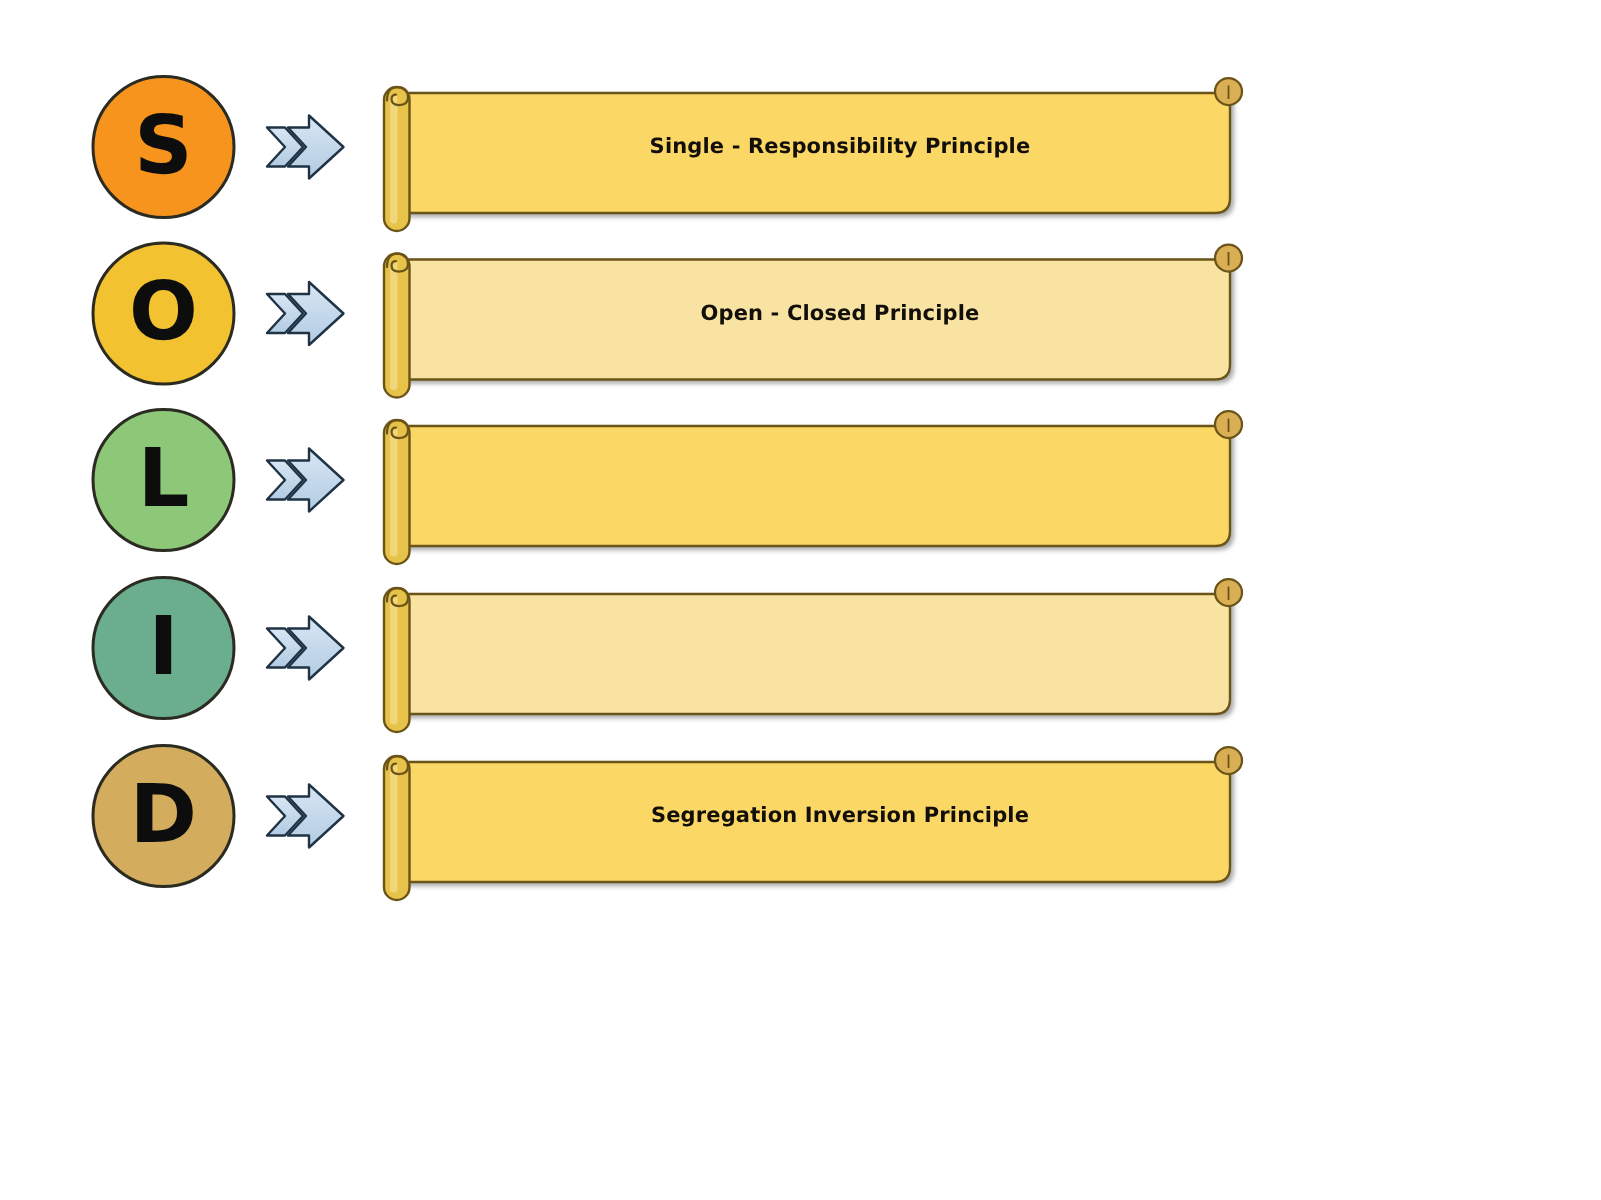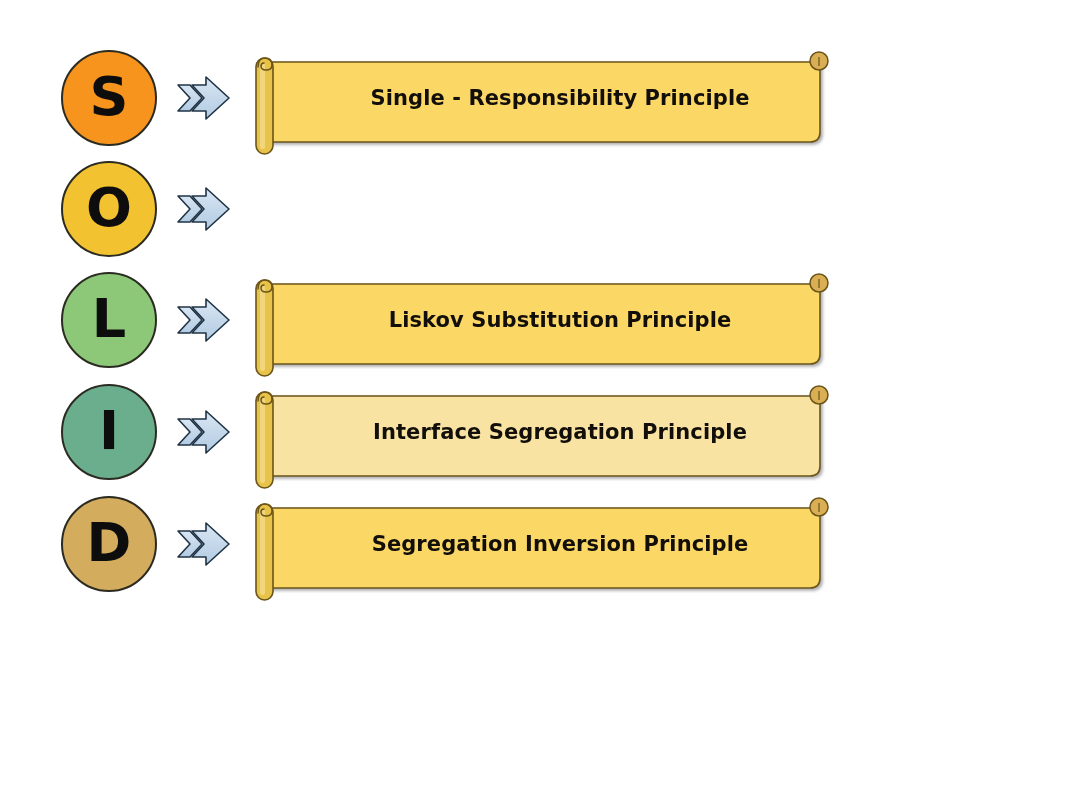--- a/index.html
+++ b/index.html
@@ -94,21 +94,21 @@
     align-items: center;
     justify-content: center;
     text-align: center;
     padding: 0 18px;
     box-sizing: border-box;
     pointer-events: none;
   }
   .scroll-label span {
     font-family: "DejaVu Sans", sans-serif;
     font-weight: bold;
-    font-size: 21px;
+    font-size: 14px;
     line-height: 1.15;
     color: #120f0b;
     letter-spacing: 0.1px;
   }
 </style>
 </head>
 <body>
 
 <div id="diagram">
     <div class="row" style="top: 50px;">
@@ -161,20 +161,38 @@
             <linearGradient id="arrGrad1" x1="0" y1="0" x2="0" y2="1">
               <stop offset="0%" stop-color="#D9E6F3"></stop>
               <stop offset="55%" stop-color="#C3D7EA"></stop>
               <stop offset="100%" stop-color="#B2CBE2"></stop>
             </linearGradient>
           </defs>
           <path d="M2,11 L14,11 L26,24 L14,37 L2,37 L14,24 Z" fill="url(#arrGrad1)" stroke="#1F3345" stroke-width="1.6" stroke-linejoin="round"></path>
           <path d="M16,11 L30,11 L30,3 L53,24 L30,45 L30,37 L16,37 L28,24 Z" fill="url(#arrGrad1)" stroke="#1F3345" stroke-width="1.6" stroke-linejoin="round"></path>
         </svg>
       </div>
+      <div class="scroll">
+        <svg width="592" height="104" viewBox="0 0 592 104">
+          <defs>
+            <filter id="sh1" x="-10%" y="-10%" width="130%" height="140%">
+              <feDropShadow dx="2" dy="2" stdDeviation="1.4" flood-color="#6a6a6a" flood-opacity="0.55"></feDropShadow>
+            </filter>
+          </defs>
+          <path d="M18,8 L574,8 L574,78 Q574,88 564,88 L18,88 Z" fill="#F9E3A2" stroke="#6B5418" stroke-width="1.6" filter="url(#sh1)"></path>
+          <circle cx="573" cy="7" r="9" fill="#D9AE54" stroke="#6B5418" stroke-width="1.5"></circle>
+          <path d="M573,3 L573,12" stroke="#6B5418" stroke-width="1.2" fill="none"></path>
+          <rect x="10" y="4" width="17" height="96" rx="8.5" ry="8.5" fill="#E8C34A" stroke="#6B5418" stroke-width="1.6"></rect>
+          <rect x="14" y="9" width="5" height="86" rx="2.5" ry="2.5" fill="#F6DE92" opacity="0.7"></rect>
+          <path d="M12,13 Q12,4 19,4 Q26,4 26,11 Q26,16 20,16 Q15,16 15,12 Q15,9 18,9" fill="none" stroke="#6B5418" stroke-width="1.5" stroke-linecap="round"></path>
+        </svg>
+        <div class="scroll-label">
+          <span>Open - Closed Principle</span>
+        </div>
+      </div>
     </div>
     <div class="row" style="top: 272px;">
       <div class="circle-wrap">
         <div class="circle" style="background: rgb(140, 200, 120); border-color: rgb(43, 43, 34);">
           <div class="circle-letter">L</div>
         </div>
       </div>
       <div class="arrow-wrap">
         <svg width="56" height="48" viewBox="0 0 56 48">
           <defs>
@@ -195,23 +213,20 @@
               <feDropShadow dx="2" dy="2" stdDeviation="1.4" flood-color="#6a6a6a" flood-opacity="0.55"></feDropShadow>
             </filter>
           </defs>
           <path d="M18,8 L574,8 L574,78 Q574,88 564,88 L18,88 Z" fill="#FBD765" stroke="#6B5418" stroke-width="1.6" filter="url(#sh2)"></path>
           <circle cx="573" cy="7" r="9" fill="#D9AE54" stroke="#6B5418" stroke-width="1.5"></circle>
           <path d="M573,3 L573,12" stroke="#6B5418" stroke-width="1.2" fill="none"></path>
           <rect x="10" y="4" width="17" height="96" rx="8.5" ry="8.5" fill="#E8C34A" stroke="#6B5418" stroke-width="1.6"></rect>
           <rect x="14" y="9" width="5" height="86" rx="2.5" ry="2.5" fill="#F6DE92" opacity="0.7"></rect>
           <path d="M12,13 Q12,4 19,4 Q26,4 26,11 Q26,16 20,16 Q15,16 15,12 Q15,9 18,9" fill="none" stroke="#6B5418" stroke-width="1.5" stroke-linecap="round"></path>
         </svg>
-        <div class="scroll-label">
-          <span>Liskov Substitution Principle</span>
-        </div>
       </div>
     </div>
     <div class="row" style="top: 384px;">
       <div class="circle-wrap">
         <div class="circle" style="background: rgb(107, 174, 142); border-color: rgb(43, 43, 34);">
           <div class="circle-letter">I</div>
         </div>
       </div>
       <div class="arrow-wrap">
         <svg width="56" height="48" viewBox="0 0 56 48">
@@ -233,23 +248,20 @@
               <feDropShadow dx="2" dy="2" stdDeviation="1.4" flood-color="#6a6a6a" flood-opacity="0.55"></feDropShadow>
             </filter>
           </defs>
           <path d="M18,8 L574,8 L574,78 Q574,88 564,88 L18,88 Z" fill="#F9E3A2" stroke="#6B5418" stroke-width="1.6" filter="url(#sh3)"></path>
           <circle cx="573" cy="7" r="9" fill="#D9AE54" stroke="#6B5418" stroke-width="1.5"></circle>
           <path d="M573,3 L573,12" stroke="#6B5418" stroke-width="1.2" fill="none"></path>
           <rect x="10" y="4" width="17" height="96" rx="8.5" ry="8.5" fill="#E8C34A" stroke="#6B5418" stroke-width="1.6"></rect>
           <rect x="14" y="9" width="5" height="86" rx="2.5" ry="2.5" fill="#F6DE92" opacity="0.7"></rect>
           <path d="M12,13 Q12,4 19,4 Q26,4 26,11 Q26,16 20,16 Q15,16 15,12 Q15,9 18,9" fill="none" stroke="#6B5418" stroke-width="1.5" stroke-linecap="round"></path>
         </svg>
-        <div class="scroll-label">
-          <span>Interface Segregation Principle</span>
-        </div>
       </div>
     </div>
     <div class="row" style="top: 496px;">
       <div class="circle-wrap">
         <div class="circle" style="background: rgb(212, 172, 94); border-color: rgb(43, 43, 34);">
           <div class="circle-letter">D</div>
         </div>
       </div>
       <div class="arrow-wrap">
         <svg width="56" height="48" viewBox="0 0 56 48">

